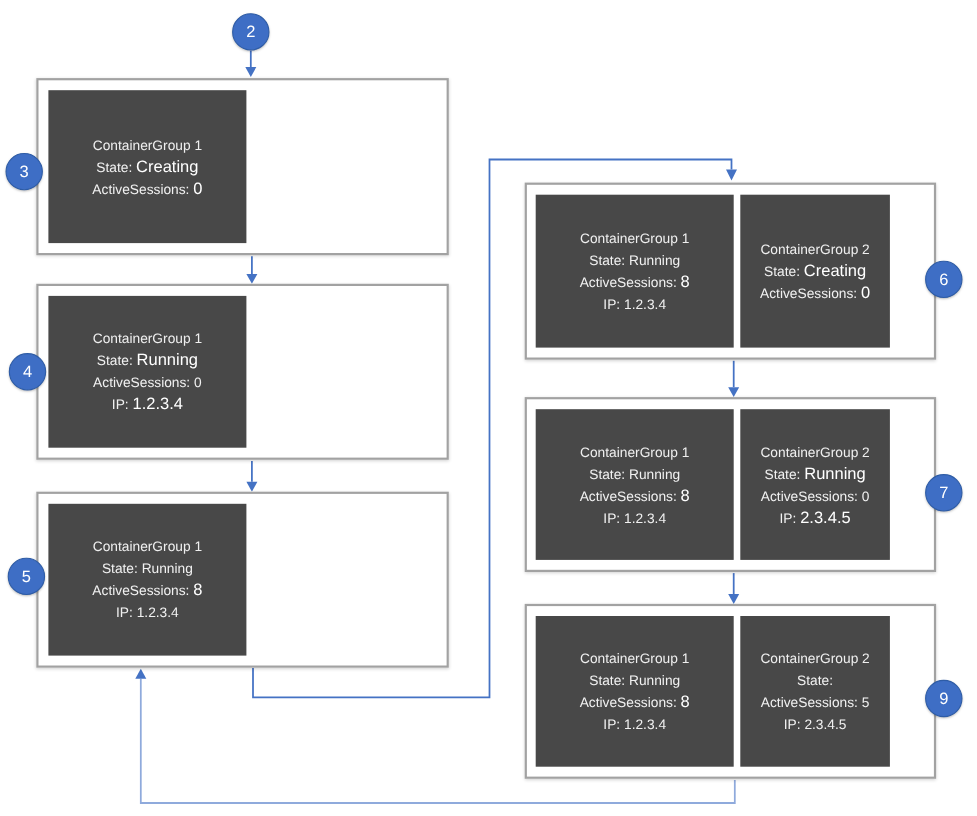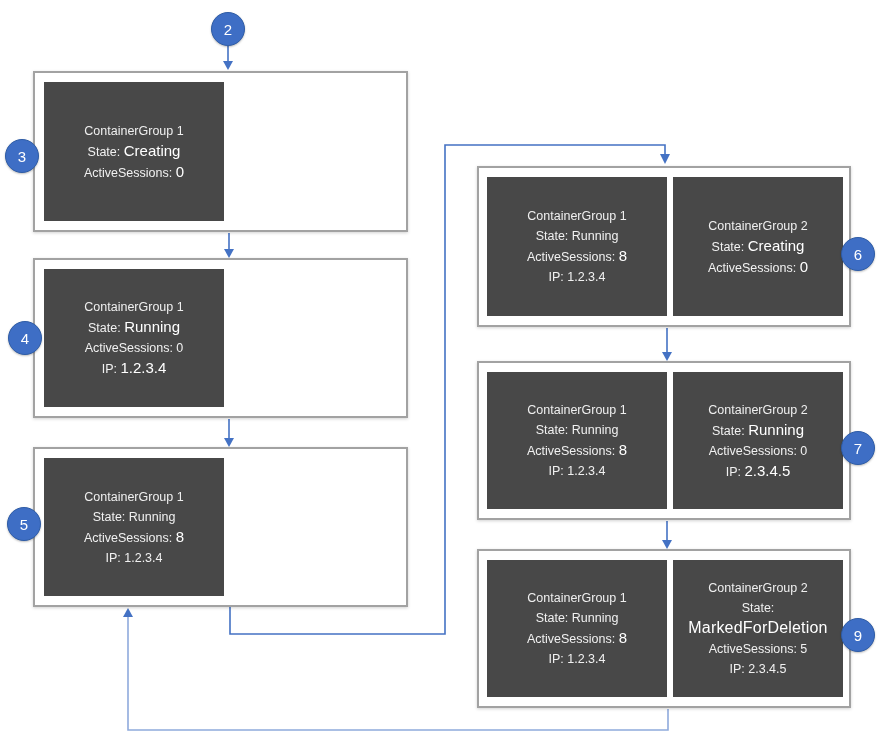--- a/index.html
+++ b/index.html
@@ -21,21 +21,21 @@
 
   
   .card{position:absolute;top:9px;bottom:9px;background:#484848;color:#f1f1f1;
         display:flex;flex-direction:column;justify-content:center;align-items:center;
         text-align:center;line-height:20px;font-size:12.5px;}
   .card .t{color:#efefef;}
   .card strong{font-weight:normal;font-size:15px;color:#ffffff;}
   .card .state-big{font-size:16px;letter-spacing:.2px;}
   .solo{left:9px;width:180px;}
   .c1{left:8px;width:180px;}
-  .c2{left:194px;width:170px;}
+  .c2{left:194px;width:136px;}
 
   
   .badge{position:absolute;width:34px;height:34px;border-radius:50%;
          background:#3e6ec5;border:1.5px solid #2e5ca6;box-sizing:border-box;
          color:#ffffff;font-size:15px;display:flex;align-items:center;justify-content:center;
          box-shadow:0 1px 2px rgba(0,0,0,.25);}
   .b-top{left:211px;top:12px;}
   .b-l1{left:5px;top:139px;}
   .b-l2{left:8px;top:321px;}
   .b-l3{left:7px;top:507px;}
@@ -127,21 +127,20 @@
   <div class="stage r3">
     <div class="card c1">
       <div class="t">ContainerGroup 1</div>
       <div class="line"><span>State: Running</span></div>
       <div class="line"><span>ActiveSessions: </span><strong>8</strong></div>
       <div class="line"><span>IP: 1.2.3.4</span></div>
     </div>
     <div class="card c2">
       <div class="t">ContainerGroup 2</div>
       <div class="line"><span>State:</span></div>
-      <div class="line"><strong class="state-big">MarkedForDeletion</strong></div>
       <div class="line"><span>ActiveSessions: 5</span></div>
       <div class="line"><span>IP: 2.3.4.5</span></div>
     </div>
   </div>
 
   <div class="badge b-top">2</div>
   <div class="badge b-l1">3</div>
   <div class="badge b-l2">4</div>
   <div class="badge b-l3">5</div>
   <div class="badge b-r1">6</div>

